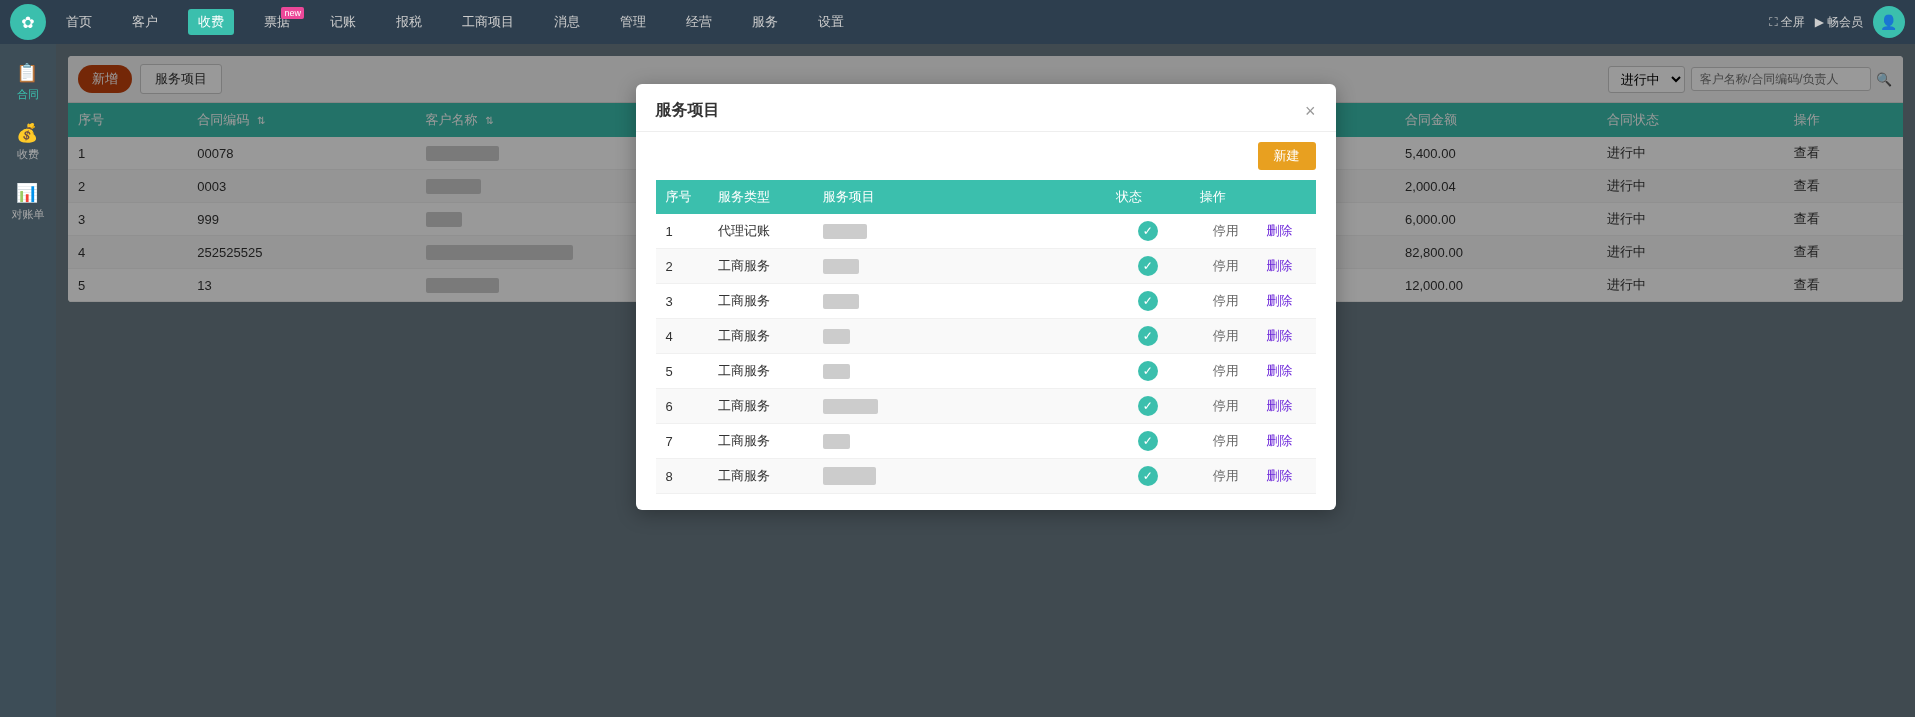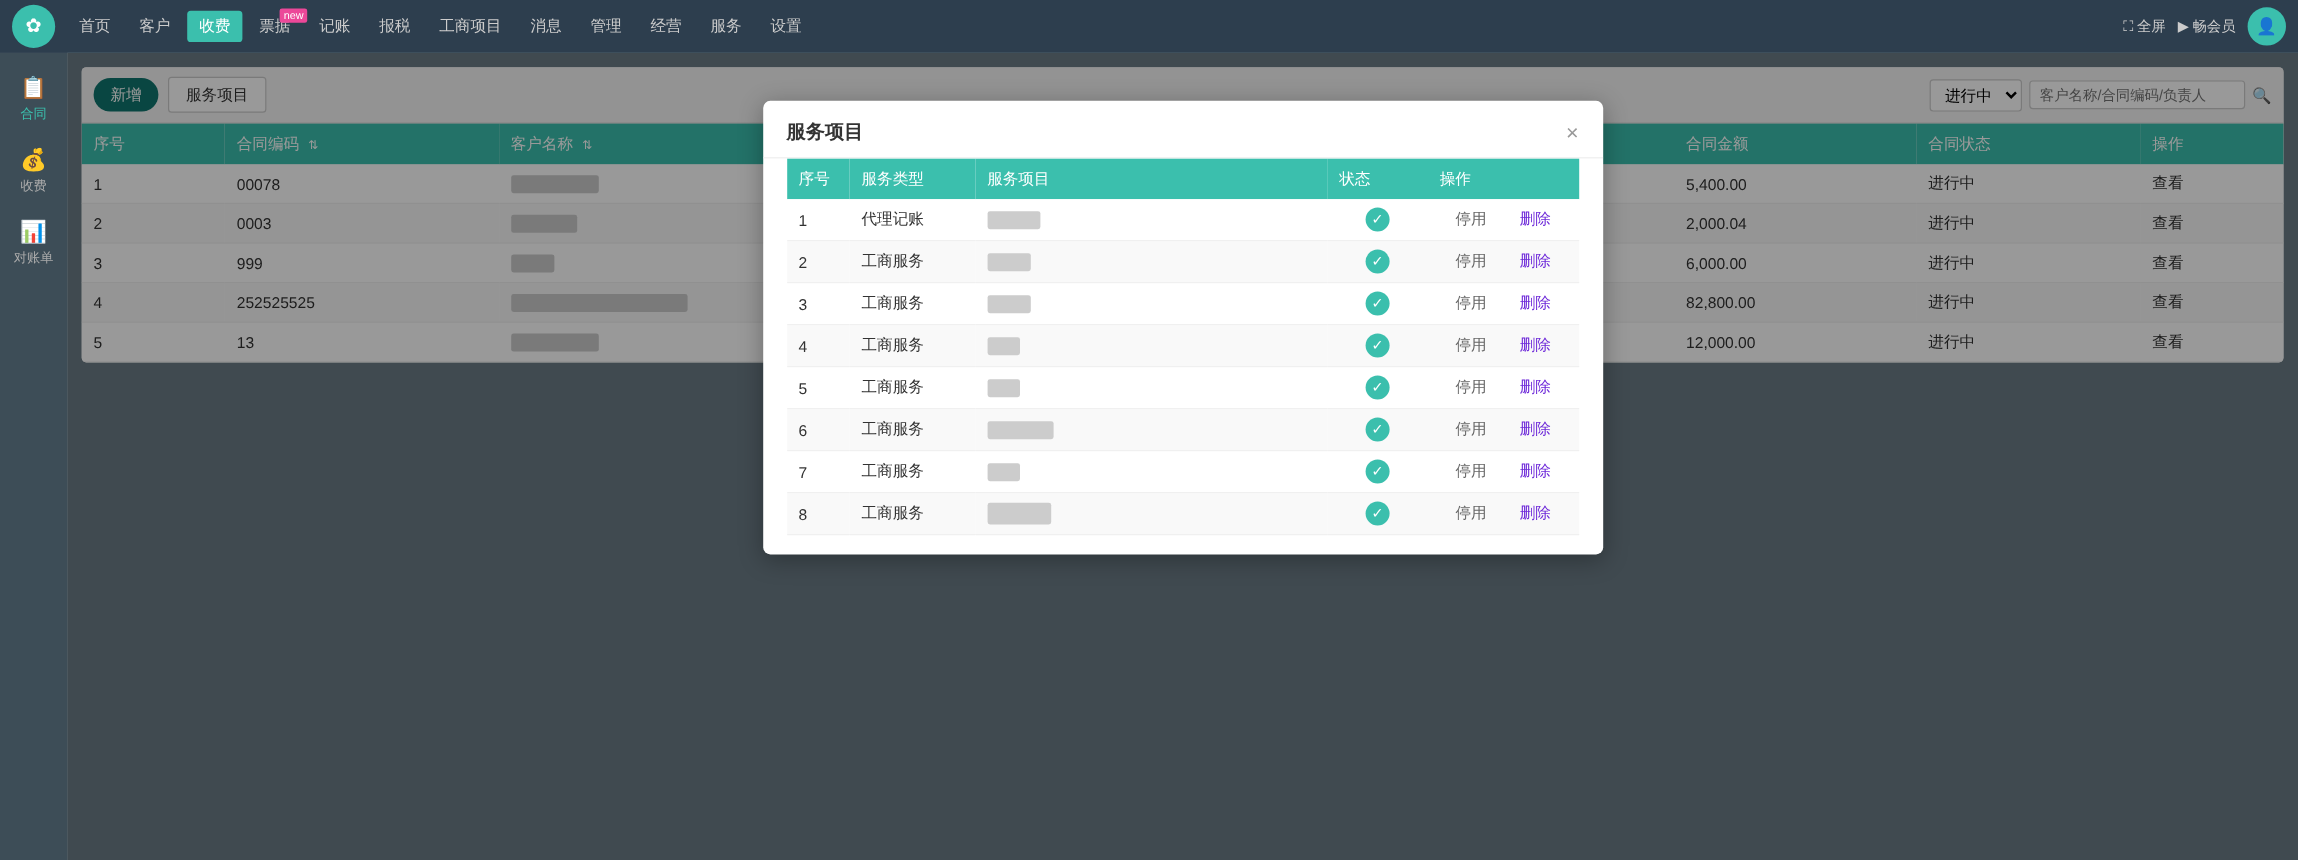--- a/index.html
+++ b/index.html
@@ -17,21 +17,21 @@
     }
     .top-nav .logo {
       width: 36px; height: 36px;
       background: #3bbfad;
       border-radius: 50%;
       display: flex; align-items: center; justify-content: center;
       color: white; font-size: 16px; margin-right: 10px;
       flex-shrink: 0;
     }
     .top-nav .nav-items {
-      display: flex; align-items: flex-end; gap: 4px; flex: 1;
+      display: flex; align-items: flex-end; gap: 20px; flex: 1;
     }
     .top-nav .nav-item {
       padding: 4px 10px;
       color: #ccc;
       cursor: pointer;
       border-radius: 3px;
       font-size: 13px;
       position: relative;
     }
     .top-nav .nav-item.active {
@@ -80,21 +80,21 @@
 
     
     .contract-area {
       background: white; border-radius: 4px; overflow: hidden;
     }
     .contract-toolbar {
       display: flex; align-items: center; gap: 8px; padding: 8px 10px;
       background: #f5f5f5; border-bottom: 1px solid #e0e0e0;
     }
     .btn-new {
-      background: #0f766e; color: white; border: none;
+      background: #c2410c; color: white; border: none;
       padding: 5px 14px; border-radius: 14px; cursor: pointer; font-size: 13px;
     }
     .btn-service {
       background: white; color: #333; border: 1px solid #ccc;
       padding: 5px 14px; border-radius: 3px; cursor: pointer; font-size: 13px;
     }
     .toolbar-right {
       margin-left: auto; display: flex; align-items: center; gap: 6px;
     }
     .status-select {
@@ -331,20 +331,23 @@
           </tbody>
       </table>
     </div>
 
     <div class="modal-overlay">
       <div class="modal">
         <div class="modal-header">
           <span class="modal-title">服务项目</span>
           <span class="modal-close">×</span>
         </div>
+        <div class="modal-toolbar">
+          <button class="btn-new-modal">新建</button>
+        </div>
         <div class="modal-body">
           <table class="modal-table">
             <thead>
               <tr>
                 <th class="col-num">序号</th>
                 <th class="col-type">服务类型</th>
                 <th class="col-item">服务项目</th>
                 <th class="col-status">状态</th>
                 <th class="col-action">操作</th>
               </tr>

